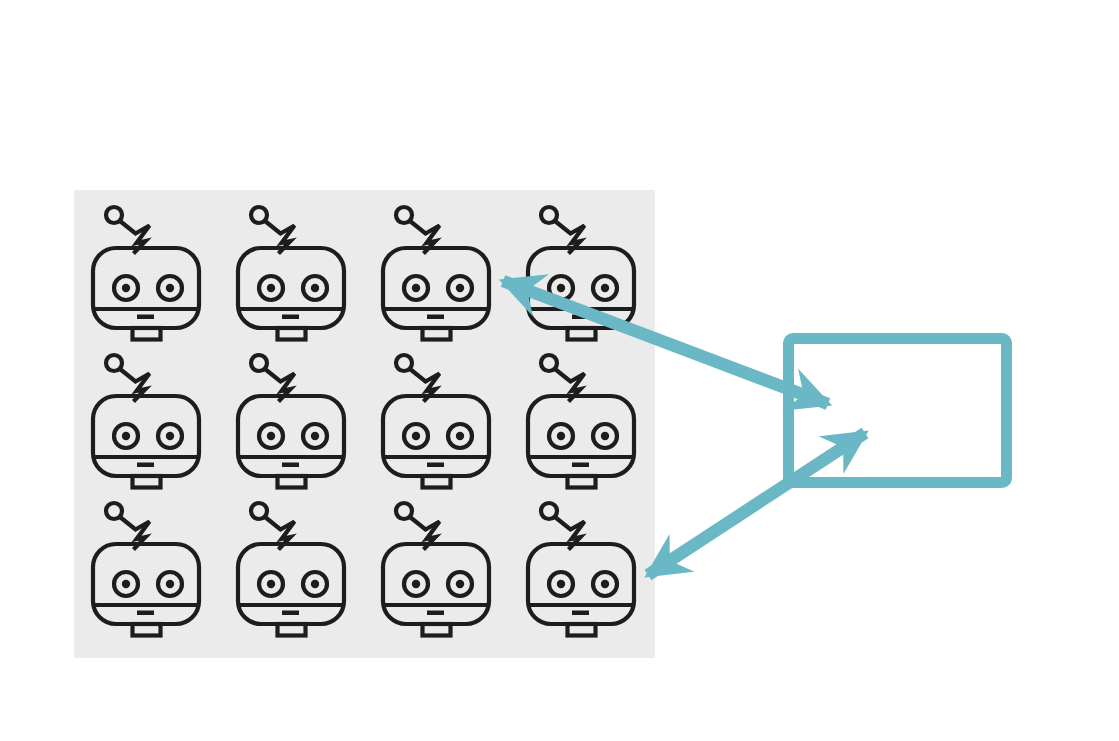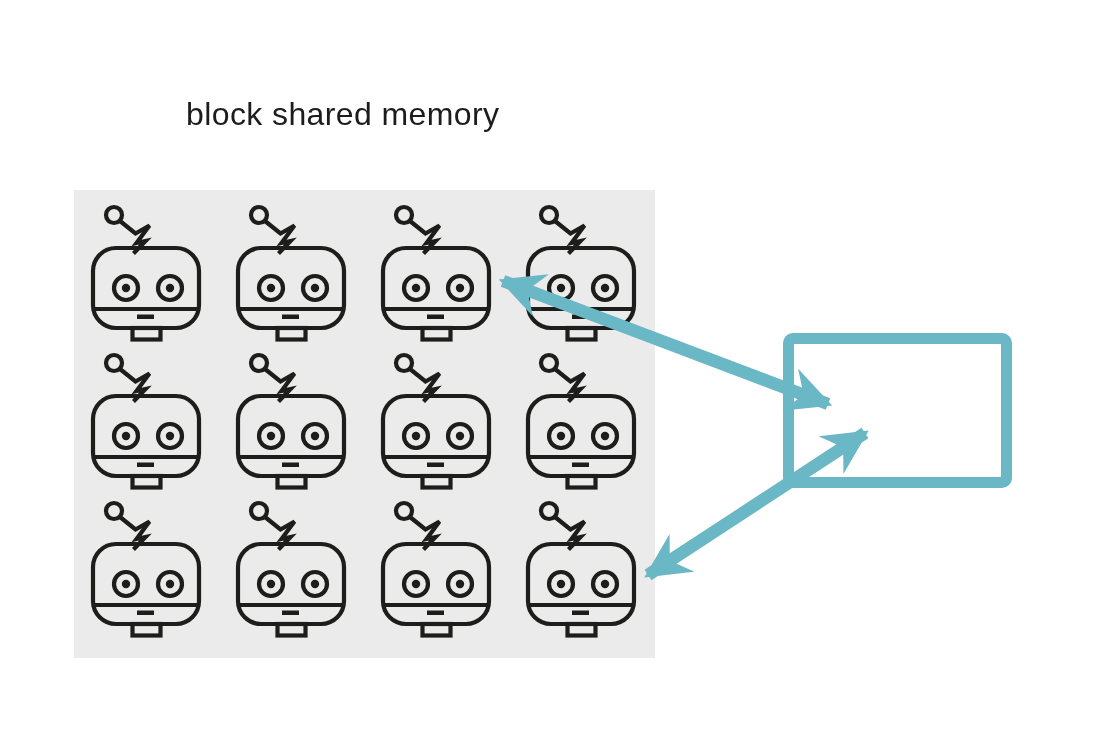--- a/index.html
+++ b/index.html
@@ -81,21 +81,20 @@
         <rect x="51" y="114.5" width="17" height="4.5" fill="currentColor" stroke="none"></rect>
 
         <rect x="46.5" y="128" width="28" height="11.5"></rect>
       </g>
     </symbol>
   </defs>
 </svg>
 
 <div class="canvas">
 
-  <h1 class="title">block shared memory</h1>
 
   <div class="block-panel">
     <div class="robot-grid" id="robot-grid">
         <div class="robot-cell">
           <svg width="120" height="142" viewBox="0 0 120 142" style="color: rgb(29, 29, 27);">
             <use xlink:href="#robot-head" href="#robot-head"></use>
           </svg>
         </div>
         <div class="robot-cell">
           <svg width="120" height="142" viewBox="0 0 120 142" style="color: rgb(29, 29, 27);">

